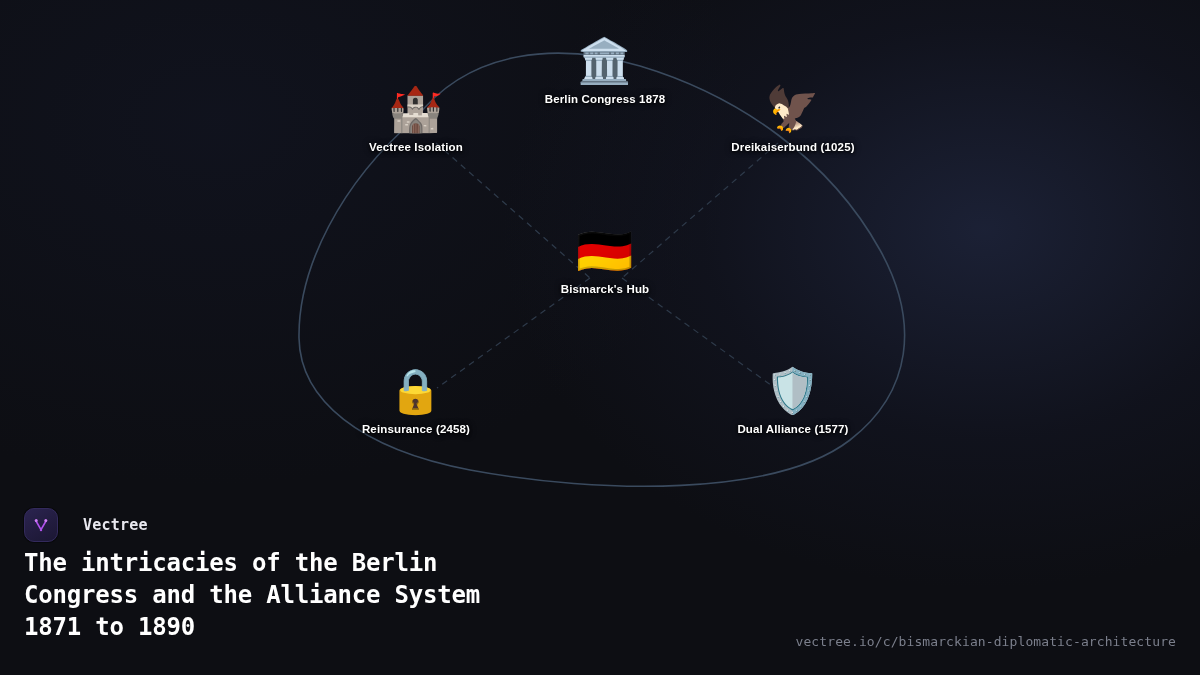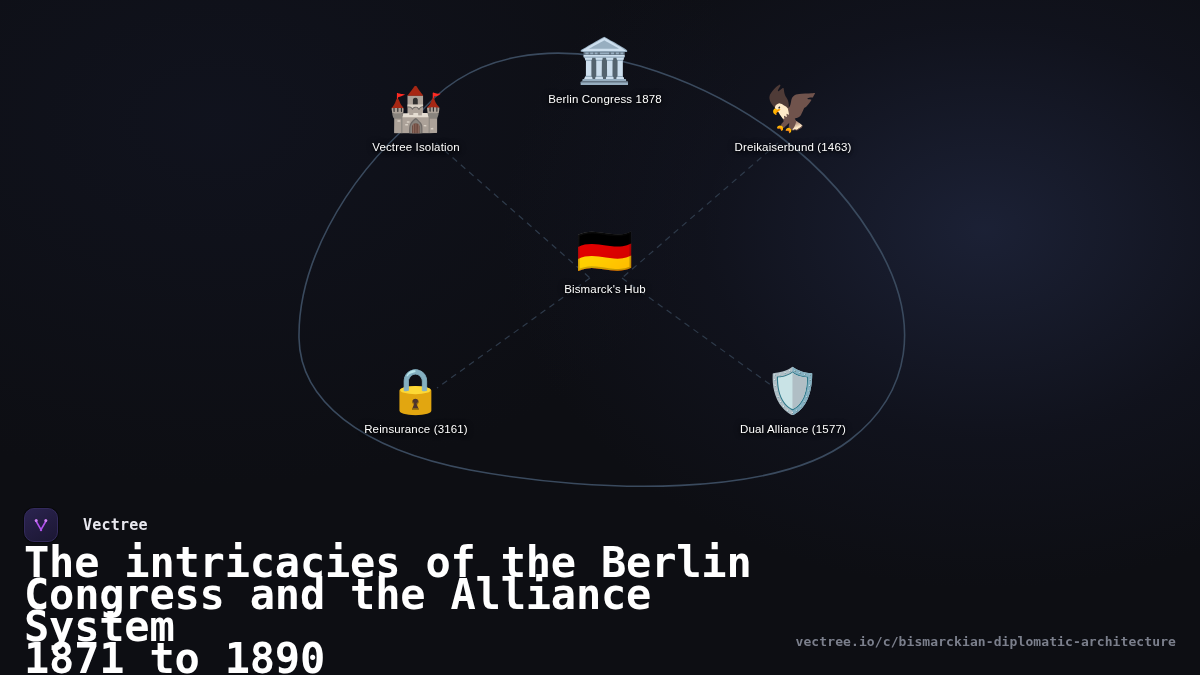--- a/index.html
+++ b/index.html
@@ -55,21 +55,21 @@
     height: 52px;
     display: flex;
     align-items: center;
     justify-content: center;
     font-family: "DejaVu Sans", sans-serif;
     user-select: none;
   }
   .node-label {
     margin-top: 6px;
     font-size: 11.5px;
-    font-weight: normal;
+    font-weight: bold;
     color: #ffffff;
     letter-spacing: 0.15px;
     white-space: nowrap;
     text-shadow: 0 1px 3px rgba(0,0,0,0.95), 0 0 6px rgba(0,0,0,0.8);
   }
 
   
   .node.hub .node-icon { font-size: 46px; }
 
   
@@ -107,37 +107,36 @@
     color: #e8e8ef;
     letter-spacing: 0.2px;
   }
 
   #headline {
     position: absolute;
     left: 24px;
     top: 57px;
     width: 760px;
     font-family: "DejaVu Sans Mono", "Liberation Mono", monospace;
-    font-size: 42px;
+    font-size: 24px;
     font-weight: bold;
     line-height: 32px;
     color: #ffffff;
     letter-spacing: -0.2px;
     white-space: pre-line;
   }
 
   #url {
     position: absolute;
     right: 24px;
     bottom: 26px;
     font-family: "DejaVu Sans Mono", "Liberation Mono", monospace;
     font-size: 13px;
     color: #7b7f8c;
     letter-spacing: 0.1px;
-    font-weight: bold;
   }
 </style>
 </head>
 <body>
 
 <div id="stage">
 
   <div id="graph">
 
     <svg viewBox="0 0 1200 500" xmlns="http://www.w3.org/2000/svg">
@@ -163,31 +162,31 @@
       <div class="node-label">Berlin Congress 1878</div>
     </div>
 
     <div class="node" style="left:416px; top:118px;">
       <div class="node-icon">🏰</div>
       <div class="node-label">Vectree Isolation</div>
     </div>
 
     <div class="node" style="left:793px; top:118px;">
       <div class="node-icon">🦅</div>
-      <div class="node-label">Dreikaiserbund (1463)</div>
+      <div class="node-label">Dreikaiserbund (1025)</div>
     </div>
 
     <div class="node hub" style="left:605px; top:260px;">
       <div class="node-icon">🇩🇪</div>
       <div class="node-label">Bismarck's Hub</div>
     </div>
 
     <div class="node" style="left:416px; top:400px;">
       <div class="node-icon">🔒</div>
-      <div class="node-label">Reinsurance (3161)</div>
+      <div class="node-label">Reinsurance (2458)</div>
     </div>
 
     <div class="node" style="left:793px; top:400px;">
       <div class="node-icon">🛡️</div>
       <div class="node-label">Dual Alliance (1577)</div>
     </div>
 
   </div>
 
   <div id="footer">

